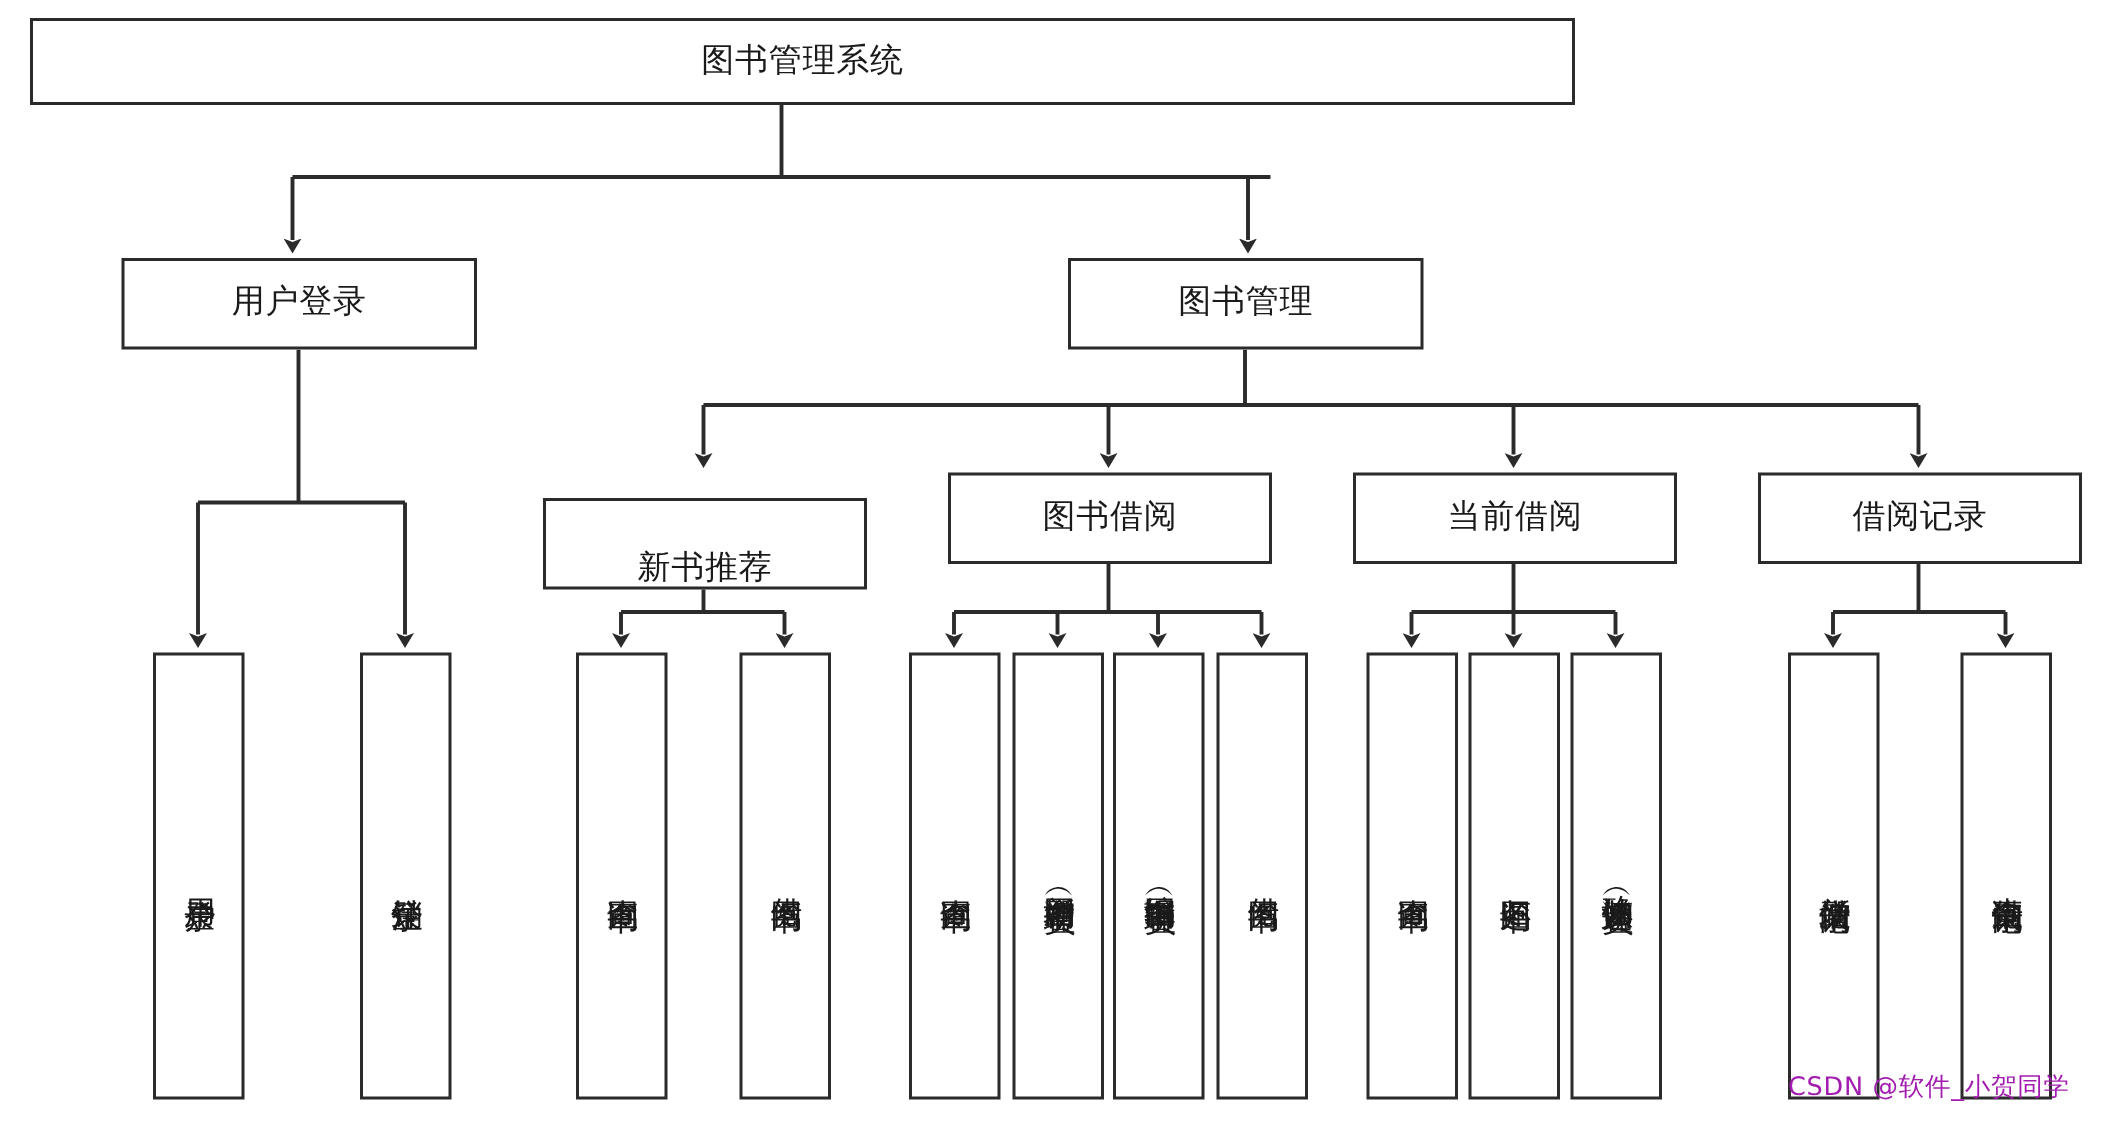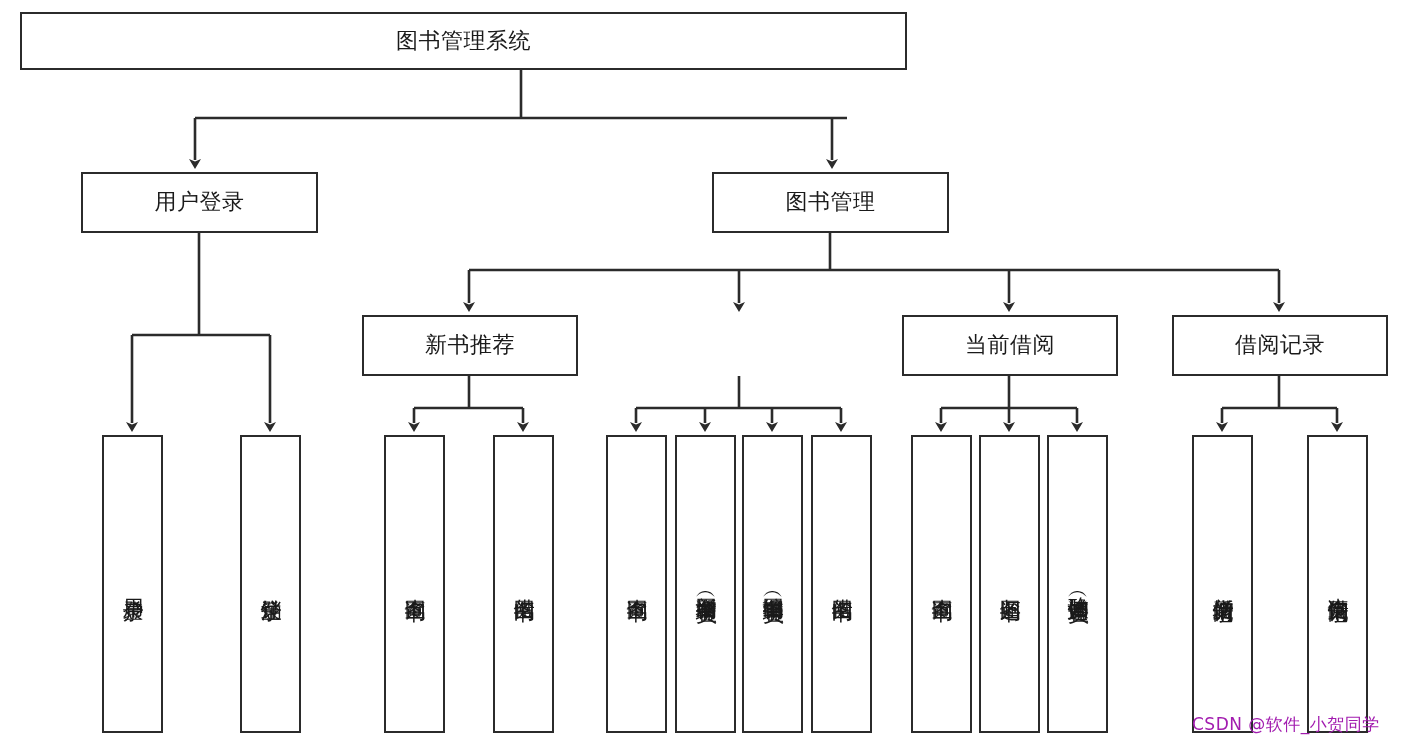--- a/index.html
+++ b/index.html
@@ -115,33 +115,36 @@
       <path d="M1009,408 L1009,423" marker-end="url(#arrowhead)"></path>
       <path d="M1077,408 L1077,423" marker-end="url(#arrowhead)"></path>
 
       <path d="M1279,376 L1279,408"></path>
       <path d="M1222,408 L1337,408"></path>
       <path d="M1222,408 L1222,423" marker-end="url(#arrowhead)"></path>
       <path d="M1337,408 L1337,423" marker-end="url(#arrowhead)"></path>
     </g>
   </svg>
 
-  <div class="node-box" style="left:20px; top:12px; width:887px; height:58px;">
+  <div class="node-box" style="left:20px; top:12px; width:1030px; height:58px;">
     <span class="node-label-h">图书管理系统</span>
   </div>
 
   <div class="node-box" style="left:81px; top:172px; width:237px; height:61px;">
     <span class="node-label-h">用户登录</span>
   </div>
   <div class="node-box" style="left:712px; top:172px; width:237px; height:61px;">
     <span class="node-label-h">图书管理</span>
   </div>
 
-  <div class="node-box" style="left:362px; top:315px; width:216px; height:61px;">
+  <div class="node-box" style="left:362px; top:332px; width:216px; height:61px;align-items:flex-end;">
     <span class="node-label-h">新书推荐</span>
+  </div>
+  <div class="node-box" style="left:632px; top:315px; width:216px; height:61px;">
+    <span class="node-label-h">图书借阅</span>
   </div>
   <div class="node-box" style="left:1172px; top:315px; width:216px; height:61px;">
     <span class="node-label-h">借阅记录</span>
   </div>
   <div class="node-box" style="left:902px; top:315px; width:216px; height:61px;">
     <span class="node-label-h">当前借阅</span>
   </div>
 
   <div class="node-box leaf-box" style="left:102px; top:435px; width:61px; height:298px;">
     <span class="node-label-v">用户登录</span>

